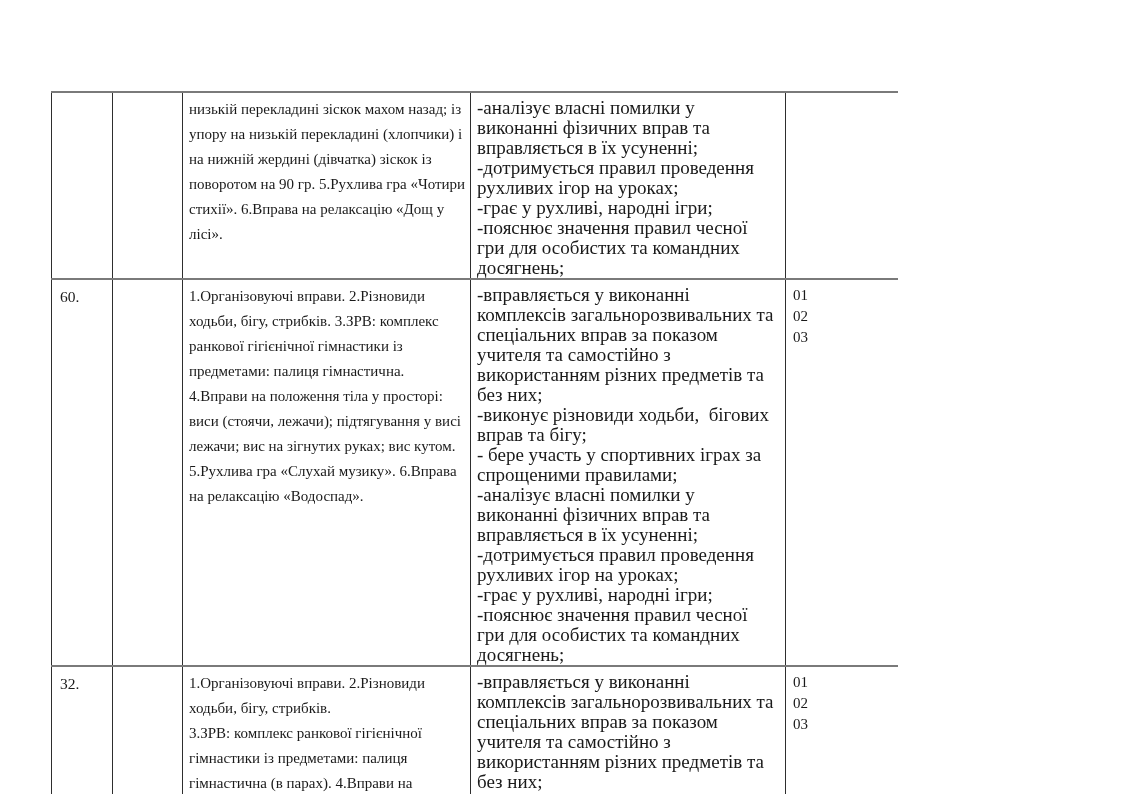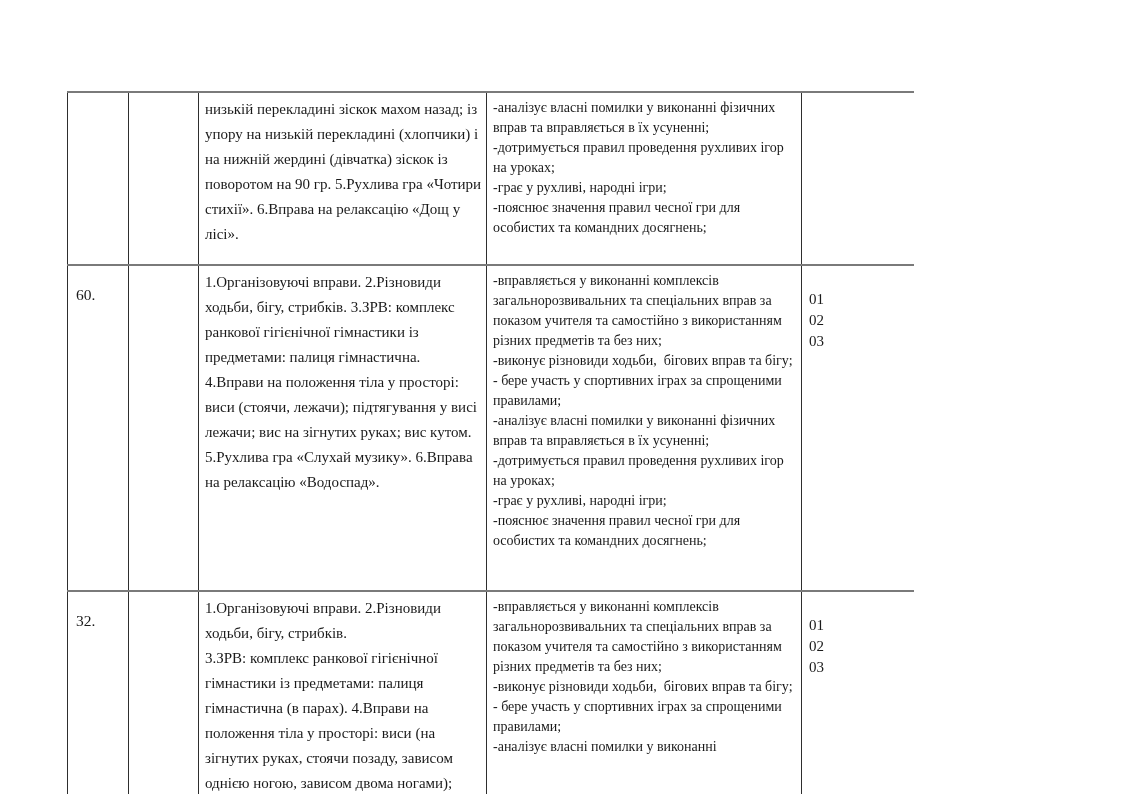--- a/index.html
+++ b/index.html
@@ -9,21 +9,21 @@
   }
   body {
     width: 1123px;
     height: 794px;
     position: relative;
     font-family: "Liberation Serif", "DejaVu Serif", serif;
     color: #1a1a1a;
   }
   .page {
     position: absolute;
-    left: 16px; top: 0;
+    left: 0; top: 0;
     width: 898px;
     height: 794px;
     background: #ffffff;
     overflow: hidden;
   }
   table.plan {
     position: absolute;
     left: 51px;
     top: 91px;
     width: 1016px;
@@ -40,39 +40,39 @@
     overflow: hidden;
     background: #ffffff;
   }
   tr.row-cont  td { height: 148px; }
   tr.row-60    td { height: 301px; }
   tr.row-61    td { height: 200px; }
 
   td.c-num {
     font-size: 15.5px;
     line-height: 24px;
-    padding: 17px 3px 0 8px;
+    padding: 5px 3px 0 8px;
   }
   td.c-date {
     padding: 5px 3px 0 6px;
   }
   td.c-content {
     font-size: 15px;
     line-height: 25px;
     padding: 4px 4px 0 6px;
   }
   td.c-outcomes {
-    font-size: 14px;
+    font-size: 19px;
     line-height: 20px;
     padding: 5px 6px 0 6px;
   }
   td.c-codes {
     font-size: 15px;
     line-height: 21px;
-    padding: 23px 3px 0 7px;
+    padding: 5px 3px 0 7px;
   }
   td.c-notes {
     padding: 5px 3px 0 6px;
   }
 </style>
 </head>
 <body>
 
 <div class="page">
   <table class="plan">

